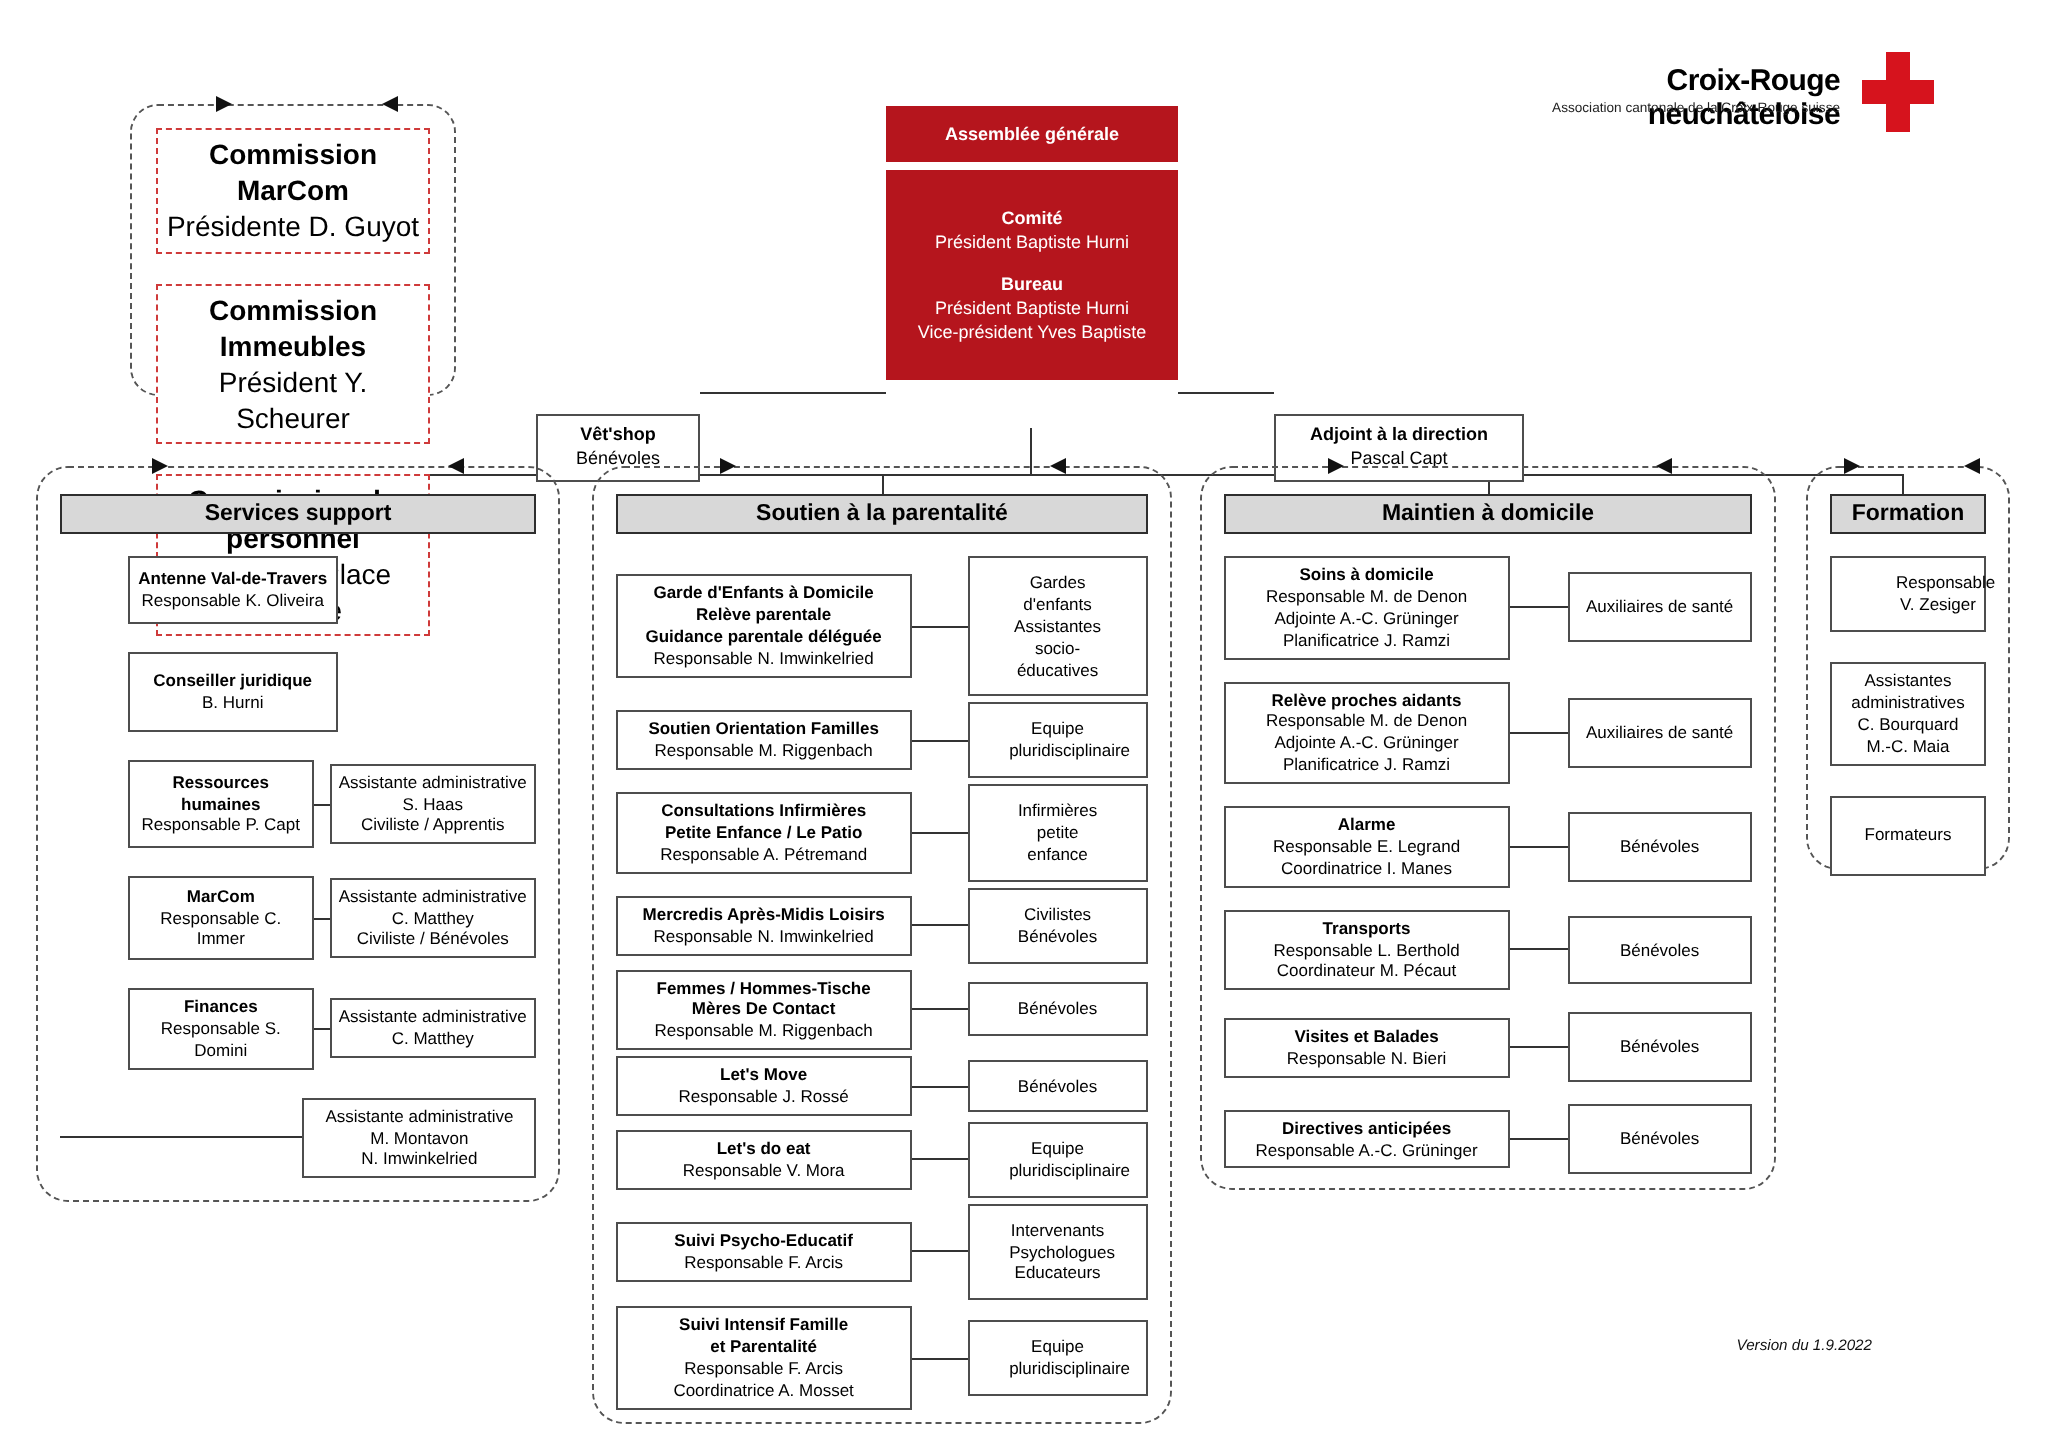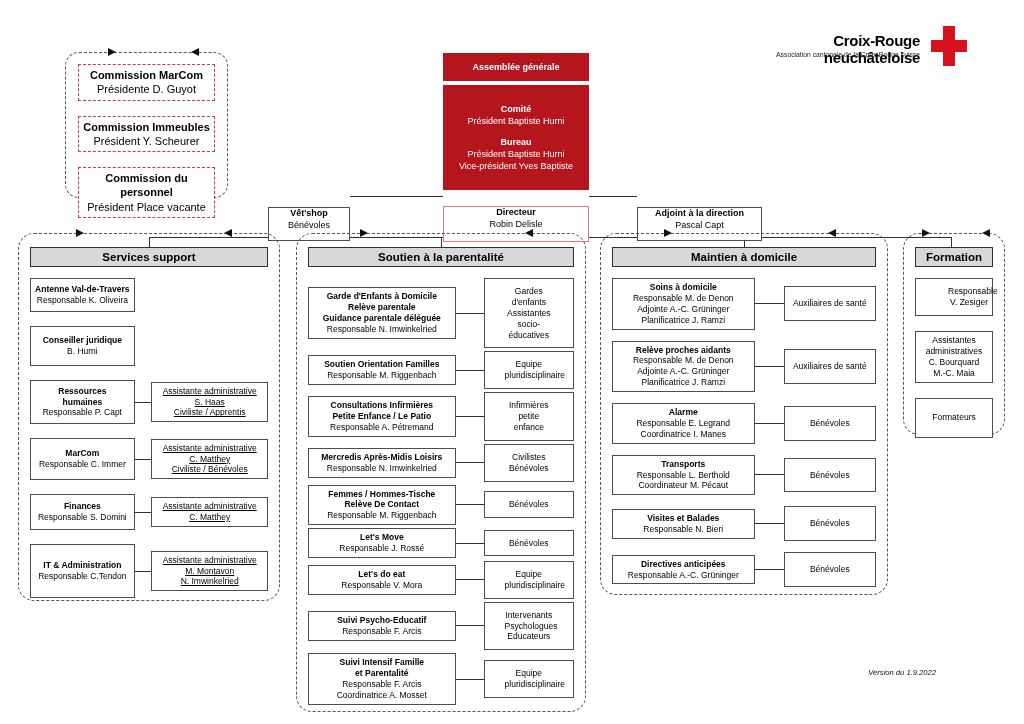--- a/index.html
+++ b/index.html
@@ -11,21 +11,21 @@
        display:flex;flex-direction:column;justify-content:center;padding:3px 2px;
        font-size:8.5px;line-height:1.28;}
   .b{font-weight:bold;}
   .n{font-weight:normal;}
 
   
   .abs{position:absolute;box-sizing:border-box;margin-top:28px;}
   .redbox{background:#b5151d;color:#fff;border:1px solid #b5151d;text-align:center;
           display:flex;flex-direction:column;justify-content:center;font-size:9px;line-height:1.35;}
   .whitebox{background:#fff;border:1px solid #4d4d4d;text-align:center;display:flex;
-            flex-direction:column;font-size:9px;line-height:1.3;}
+            flex-direction:column;justify-content:center;font-size:9px;line-height:1.3;}
   .spacer{height:9px;}
 
   
   .lh{position:absolute;height:0;border-top:1px solid #333;}
   .lv{position:absolute;width:0;border-left:1px solid #333;}
 
   
   .group{position:absolute;border:1.6px dashed #555;border-radius:16px;box-sizing:border-box;
          padding:13px 11px 10px 11px;}
   .arr{position:absolute;width:0;height:0;top:-5px;}
@@ -33,30 +33,30 @@
   .arr.l{border-right:8px solid #111;border-top:4.5px solid transparent;border-bottom:4.5px solid transparent;}
 
   .hdr{height:20px;background:#d8d8d8;border:1px solid #2e2e2e;display:flex;align-items:center;
        justify-content:center;font-weight:bold;font-size:11.5px;margin-bottom:11px;box-sizing:border-box;}
 
   .rows{display:flex;flex-direction:column;}
   #col0 .rows{gap:14px;} #col1 .rows{gap:3px;justify-content:center;} #col2 .rows{gap:11px;} #col3 .rows{gap:15px;}
   .row{display:flex;align-items:center;}
   .row .conn{flex:1 1 auto;border-top:1px solid #333;height:0;min-width:8px;}
   .row.full .main{width:100%;}
-  #col0 .main{width:44%;} #col0 .side{width:49%;text-decoration:underline;}
+  #col0 .main{width:44%;margin-left:34px;} #col0 .side{width:49%;}
   #col1 .main{width:55.5%;} #col1 .side{width:34%;padding:7px 20px;}
   #col2 .main{width:54%;} #col2 .side{width:35%;padding:11px 2px;align-items:center;}
   #col3 .main{width:100%;}
 
   
   #commissions{position:absolute;left:65px;top:52px;width:163px;height:146px;border:1.6px dashed #555;
                border-radius:14px;box-sizing:border-box;padding:11px 12px;}
   #commissions .list{display:flex;flex-direction:column;gap:15px;}
-  .combox{border:1.4px dashed #cf3a3a;background:#fff;text-align:center;font-size:11px;
+  .combox{border:1.4px dashed #cf3a3a;background:#fff;text-align:center;font-size:14px;
           line-height:1.3;padding:3px 1px;box-sizing:border-box;}
 
   
   #logo-title{position:absolute;left:740px;top:32px;width:180px;text-align:right;
               font-size:15px;font-weight:bold;letter-spacing:-0.3px;}
   #logo-sub{position:absolute;left:740px;top:51px;width:180px;text-align:right;font-size:6.8px;color:#222;}
   #logo-cross{position:absolute;left:931px;top:26px;width:36px;height:40px;}
   #logo-cross .vbar{position:absolute;left:12px;top:0;width:12px;height:40px;background:#d6131d;}
   #logo-cross .hbar{position:absolute;left:0;top:14px;width:36px;height:12px;background:#d6131d;}
 
@@ -92,24 +92,20 @@
 
   <div class="abs redbox" style="left:443px;top:57px;width:146px;height:105px;">
     <div class="b">Comité</div>
     <div class="n">Président Baptiste Hurni</div>
     <div class="spacer"></div>
     <div class="b">Bureau</div>
     <div class="n">Président Baptiste Hurni</div>
     <div class="n">Vice-président Yves Baptiste</div>
   </div>
 
-  <div class="abs whitebox" style="left:443px;top:178px;width:146px;height:36px;border:1.2px solid #e07b78;">
-    <div class="b">Directeur</div>
-    <div class="n">Robin Delisle</div>
-  </div>
 
   <div class="abs whitebox" style="left:268px;top:179px;width:82px;height:34px;">
     <div class="b">Vêt'shop</div>
     <div class="n">Bénévoles</div>
   </div>
 
   <div class="abs whitebox" style="left:637px;top:179px;width:125px;height:34px;">
     <div class="b">Adjoint à la direction</div>
     <div class="n">Pascal Capt</div>
   </div>
@@ -180,24 +176,20 @@
             <div class="b">Finances</div>
             <div class="n">Responsable S. Domini</div>
           </div>
           <div class="conn"></div>
           <div class="box side">
             <div class="n">Assistante administrative</div>
             <div class="n">C. Matthey</div>
           </div>
         </div>
         <div class="row">
-          <div class="box main" style="min-height: 54px;">
-            <div class="b">IT &amp; Administration</div>
-            <div class="n">Responsable C.Tendon</div>
-          </div>
           <div class="conn"></div>
           <div class="box side">
             <div class="n">Assistante administrative</div>
             <div class="n">M. Montavon</div>
             <div class="n">N. Imwinkelried</div>
           </div>
         </div>
       </div>
   </div>
 
@@ -250,21 +242,21 @@
           </div>
           <div class="conn"></div>
           <div class="box side">
             <div class="n">Civilistes</div>
             <div class="n">Bénévoles</div>
           </div>
         </div>
         <div class="row">
           <div class="box main">
             <div class="b">Femmes / Hommes-Tische</div>
-            <div class="b">Relève De Contact</div>
+            <div class="b">Mères De Contact</div>
             <div class="n">Responsable M. Riggenbach</div>
           </div>
           <div class="conn"></div>
           <div class="box side">
             <div class="n">Bénévoles</div>
           </div>
         </div>
         <div class="row">
           <div class="box main">
             <div class="b">Let's Move</div>

